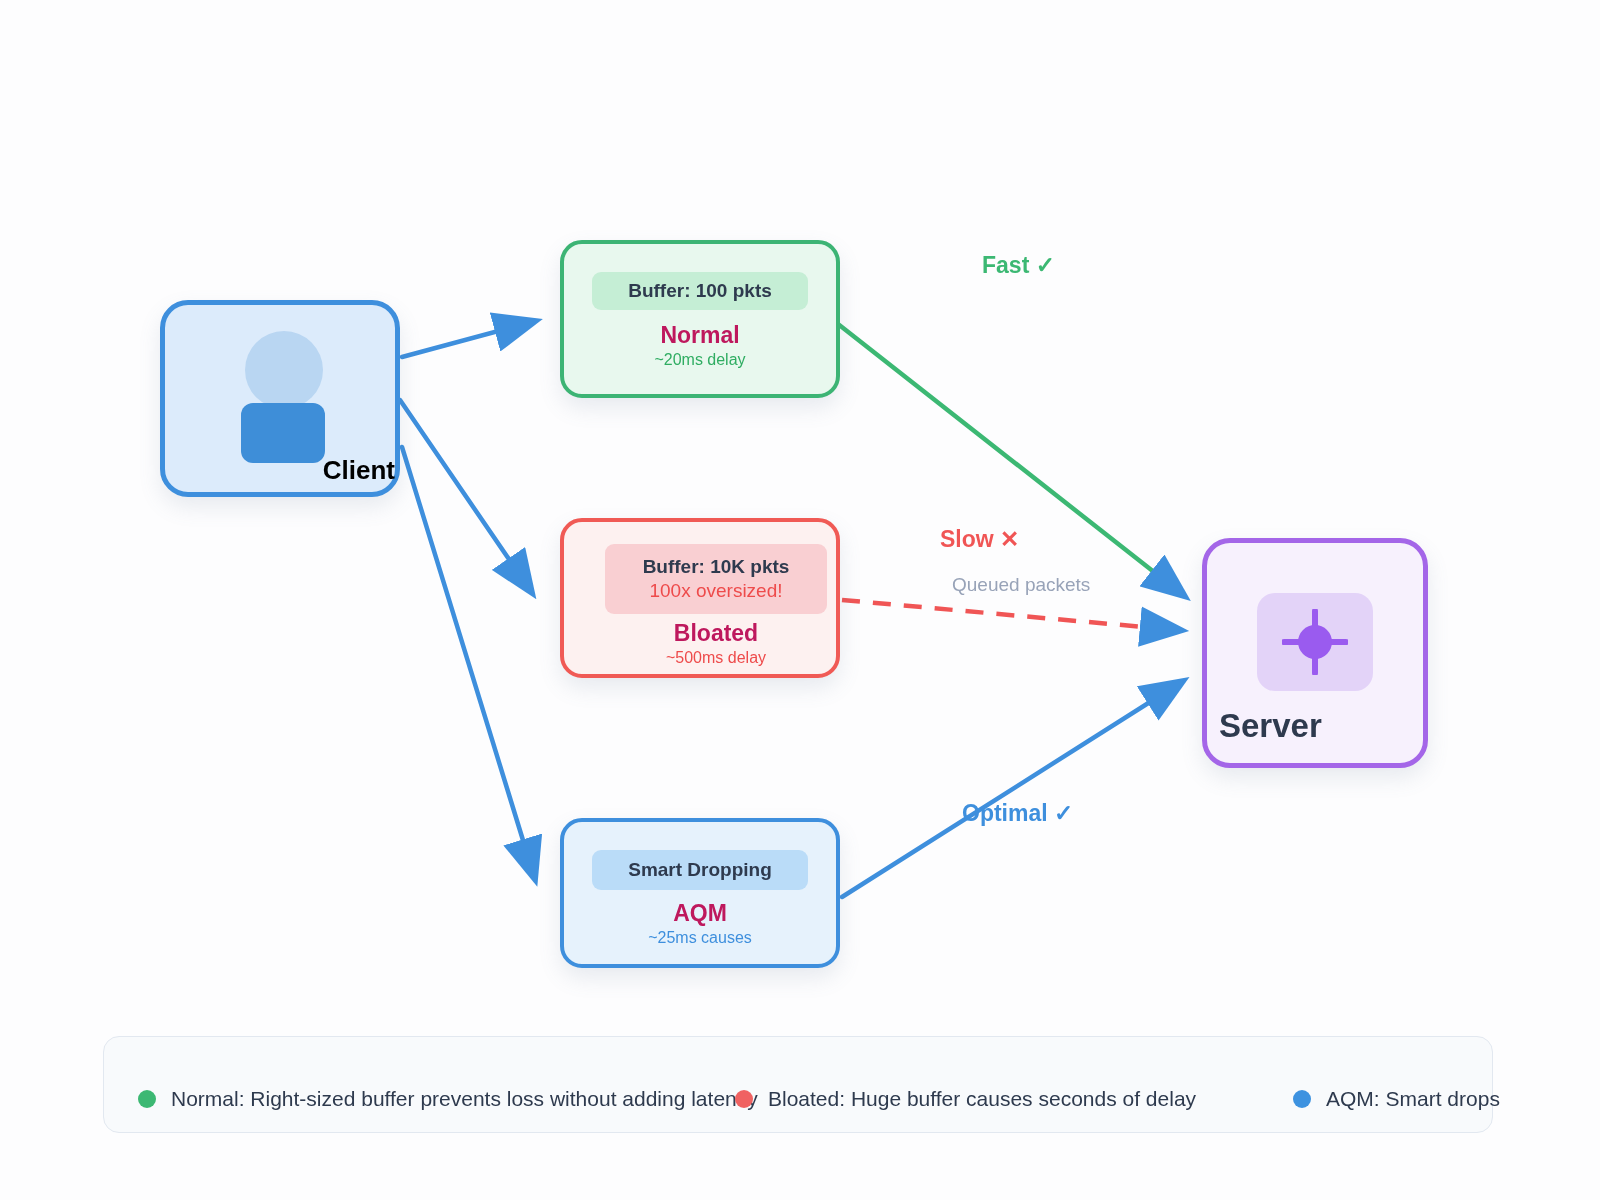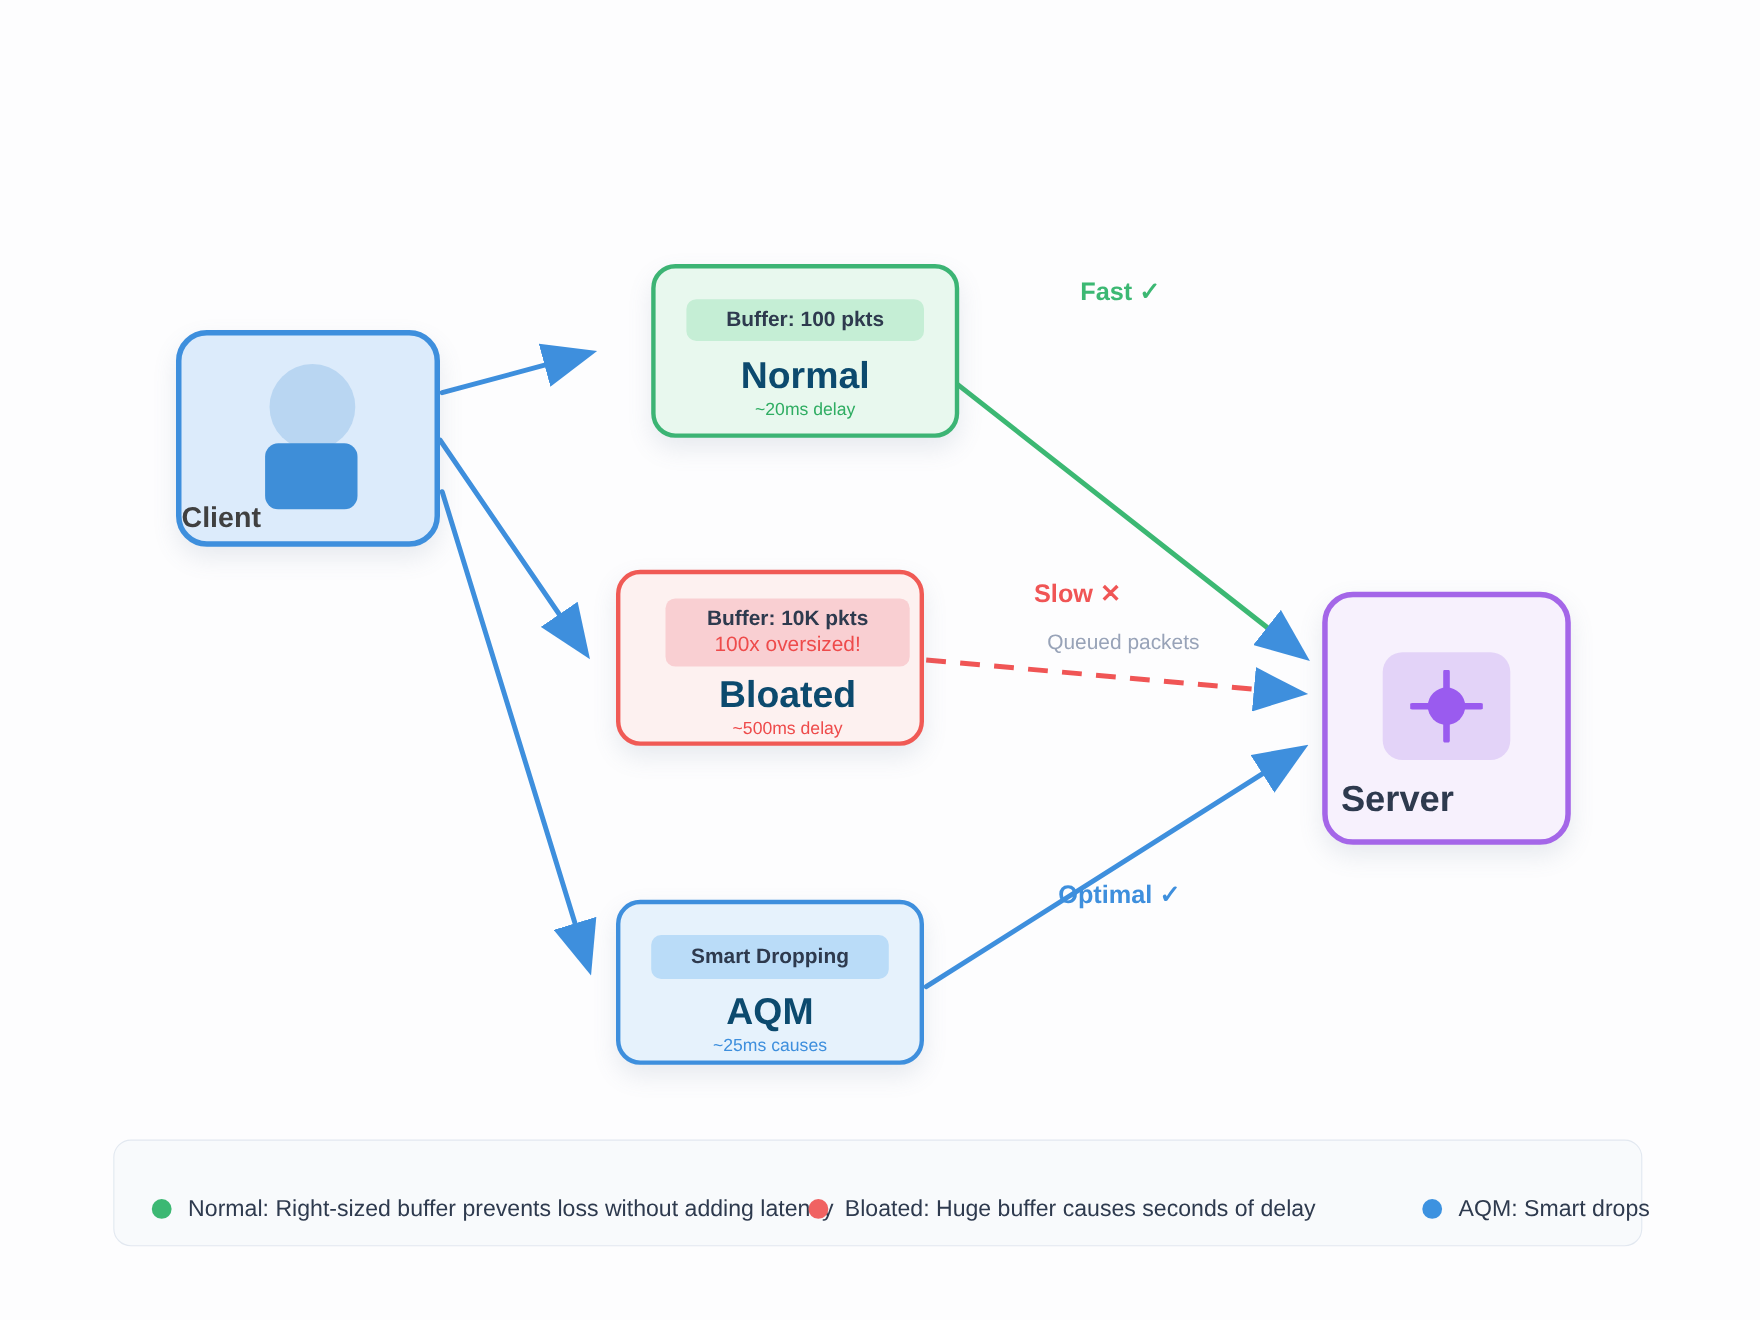--- a/index.html
+++ b/index.html
@@ -23,33 +23,33 @@
         box-shadow:0 10px 22px rgba(100,120,150,0.14);}
   .node-inner{display:flex;flex-direction:column;align-items:center;}
 
   
   .client{left:160px;top:300px;width:240px;height:197px;
           background:#dcebfb;border:5px solid #3e8fdd;border-radius:28px;}
   .client-head{position:absolute;left:80px;top:26px;width:78px;height:78px;
                border-radius:50%;background:#b9d6f2;}
   .client-body{position:absolute;left:76px;top:98px;width:84px;height:60px;
                border-radius:12px;background:#3e8ed8;}
-  .client-label{position:absolute;left:0;bottom:6px;width:100%;text-align:left;
-                font-size:26px;font-weight:700;color:#404040;}
+  .client-label{position:absolute;left:0;bottom:6px;width:100%;text-align:right;
+                font-size:26px;font-weight:700;color:#000000;}
 
   
   .qbox{left:560px;width:280px;border-width:4px;border-style:solid;border-radius:22px;}
   .qbox .node-inner{width:100%;height:100%;justify-content:flex-start;}
   .badge{box-sizing:border-box;border-radius:9px;text-align:center;
          font-size:19px;font-weight:700;color:#2e3a4e;
          display:flex;flex-direction:column;justify-content:center;}
-  .qlabel{font-size:34px;font-weight:700;color:#0c4a6e;line-height:1.2;}
+  .qlabel{font-size:23px;font-weight:700;color:#be185d;line-height:1.2;}
   .qdelay{font-size:16px;font-weight:400;line-height:1.3;}
 
-  .normal{top:240px;height:158px;background:#e8f8ee;border-color:#3cb474;margin-left:32px;}
+  .normal{top:240px;height:158px;background:#e8f8ee;border-color:#3cb474;}
   .normal .badge{margin-top:28px;width:216px;height:38px;background:#c5eed5;}
   .normal .qlabel{margin-top:12px;}
   .normal .qdelay{color:#2fad62;}
 
   .bloated{top:518px;height:160px;background:#fdf1f0;border-color:#f05a55;padding-left:32px;}
   .bloated .badge{margin-top:22px;width:222px;height:70px;background:#f9cfd2;}
   .badge-note{font-size:19px;font-weight:400;color:#ee4b4b;margin-top:2px;}
   .bloated .qlabel{margin-top:6px;}
   .bloated .qdelay{color:#ee4b4b;}
 

